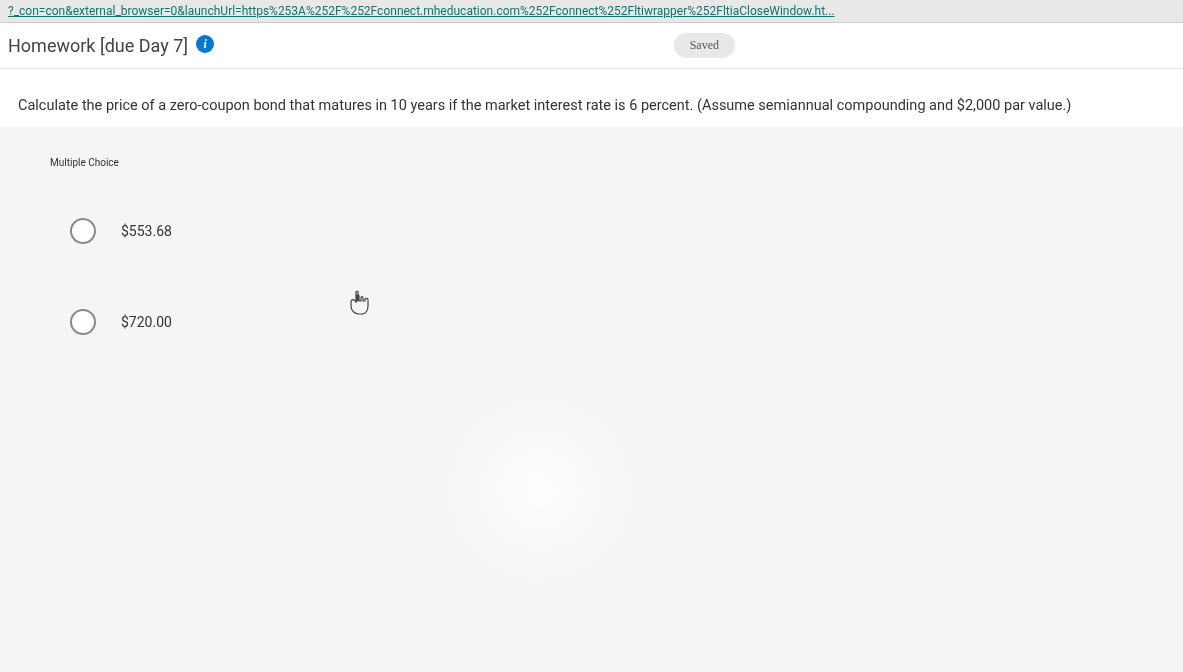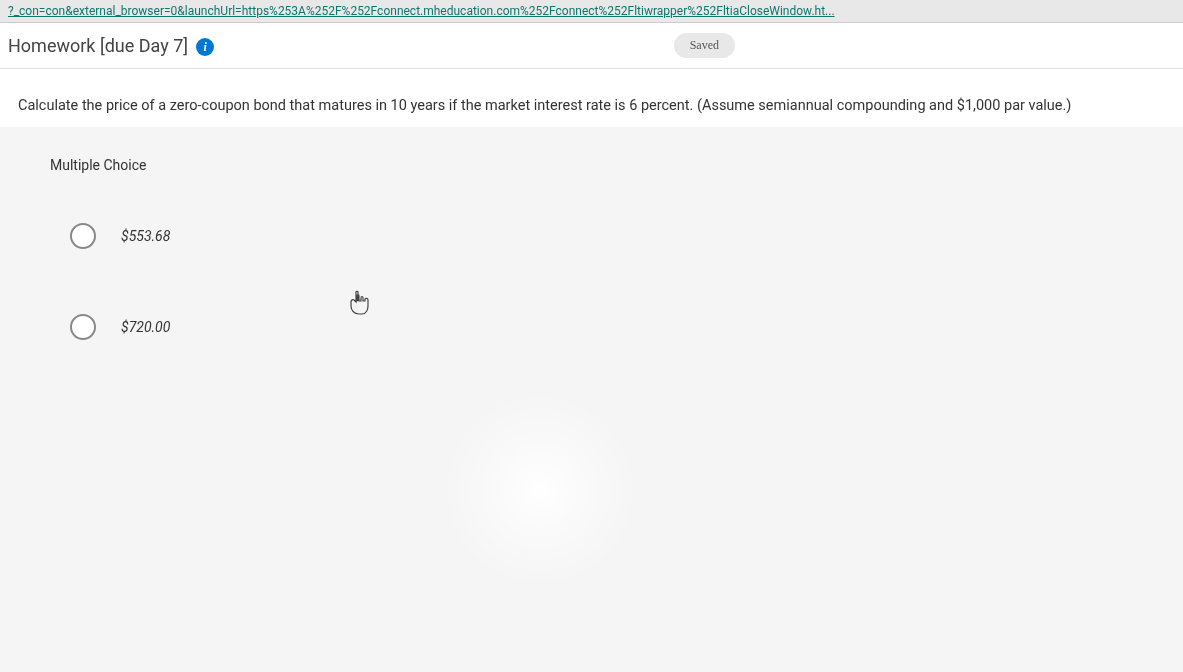--- a/index.html
+++ b/index.html
@@ -30,21 +30,21 @@
       align-items: center;
       padding: 10px 8px;
       background: #fff;
       border-bottom: 1px solid #e0e0e0;
     }
     .header-title {
       font-size: 18px;
       color: #444;
       font-weight: 400;
       display: flex;
-      align-items: flex-end;
+      align-items: flex-start;
       gap: 8px;
     }
     .info-icon {
       display: inline-flex;
       width: 18px;
       height: 18px;
       border-radius: 50%;
       background: #0078d4;
       color: #fff;
       font-size: 12px;
@@ -71,21 +71,21 @@
     }
     .question-text {
       font-size: 14.5px;
       color: #333;
       line-height: 1.5;
     }
     .mc-section {
       padding: 30px 50px;
     }
     .mc-label {
-      font-size: 14px;
+      font-size: 10px;
       color: #333;
       margin-bottom: 50px;
     }
     .option-row {
       display: flex;
       align-items: center;
       gap: 25px;
       margin-bottom: 65px;
       padding-left: 20px;
       cursor: pointer;
@@ -94,21 +94,20 @@
       width: 26px;
       height: 26px;
       border: 2px solid #888;
       border-radius: 50%;
       flex-shrink: 0;
       background: #fff;
     }
     .option-text {
       font-size: 14px;
       color: #333;
-      font-style: italic;
     }
     .hand-cursor {
       position: absolute;
       left: 348px;
       top: 290px;
       pointer-events: none;
       font-size: 20px;
       color: #333;
     }
     .glare {
@@ -132,21 +131,21 @@
   <div class="header-title">
     <span>Homework [due Day 7]</span>
     <span class="info-icon">i</span>
   </div>
   <div class="saved-badge">
     <span>Saved</span>
   </div>
 </div>
 
 <div class="question-area">
-  <div class="question-text">Calculate the price of a zero-coupon bond that matures in 10 years if the market interest rate is 6 percent. (Assume semiannual compounding and $1,000 par value.)</div>
+  <div class="question-text">Calculate the price of a zero-coupon bond that matures in 10 years if the market interest rate is 6 percent. (Assume semiannual compounding and $2,000 par value.)</div>
 </div>
 
 <div class="mc-section">
   <div class="mc-label">Multiple Choice</div>
 
   <div class="option-row">
     <div class="radio"></div>
     <div class="option-text">$553.68</div>
   </div>
 

